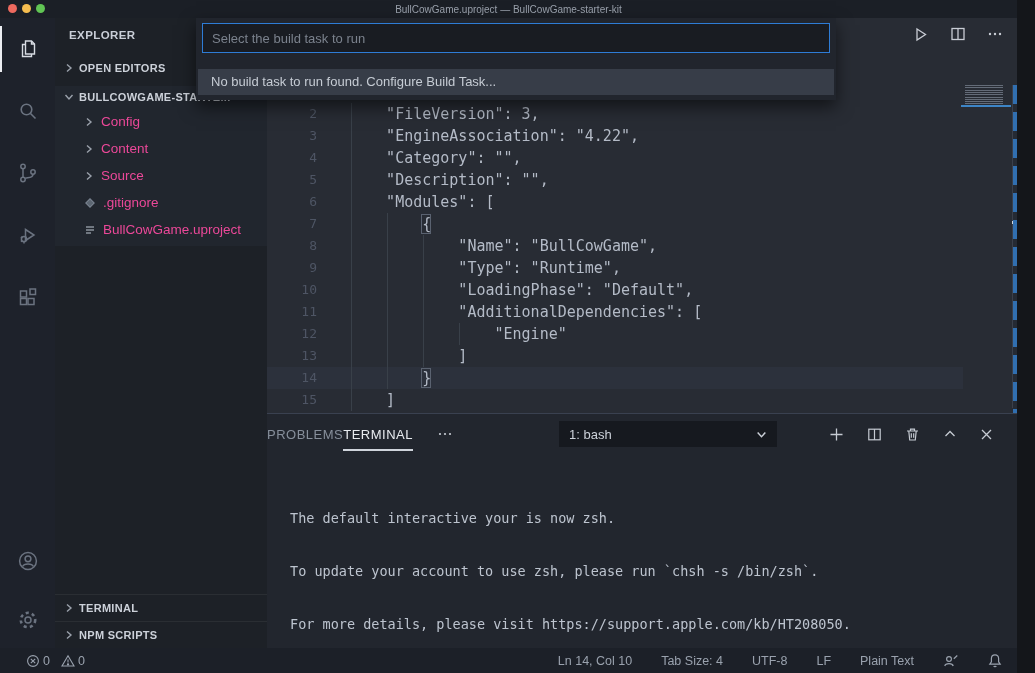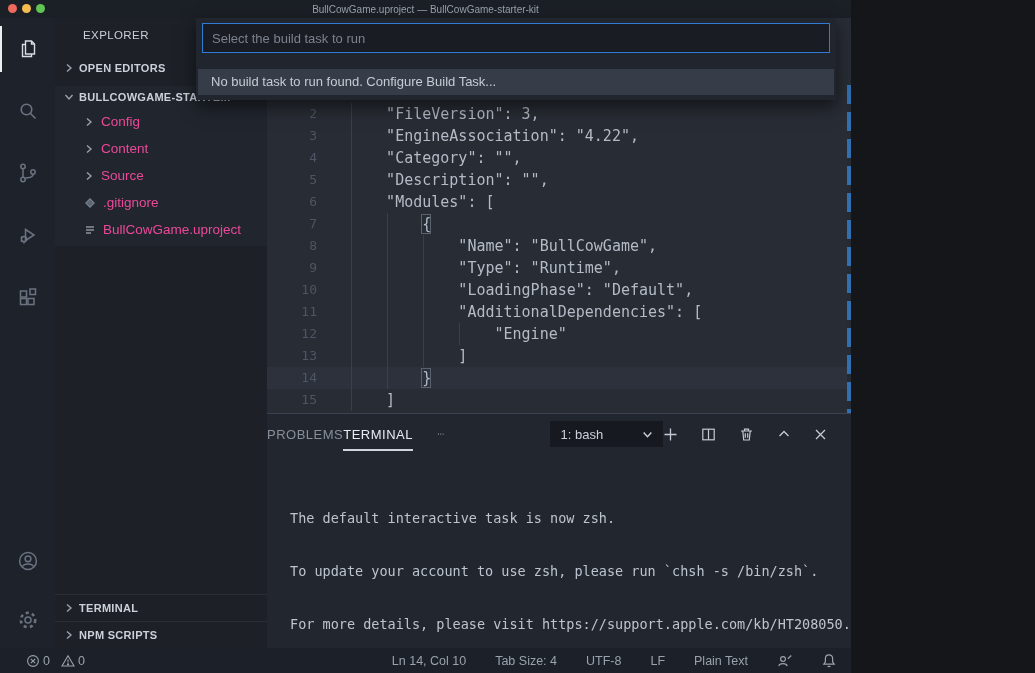--- a/index.html
+++ b/index.html
@@ -1,36 +1,36 @@
 <!DOCTYPE html>
 <html><head>
 <meta charset="utf-8">
 <style>
   * { margin:0; padding:0; box-sizing:border-box; }
   body { background:#14161a; font-family:"Liberation Sans",sans-serif; }
-  .app { position:relative; width:851px; height:673px; background:#282c34; overflow:hidden; }
+  .app { position:relative; width:1017px; height:673px; background:#282c34; overflow:hidden; }
 
   
   .titlebar { position:absolute; left:0; top:0; right:0; height:18px; background:#1b1f26;
     display:flex; align-items:center; justify-content:center; font-size:10px; color:#9aa1ac; }
   .lights { position:absolute; left:8px; top:4px; display:flex; gap:5px; }
   .light { width:9px; height:9px; border-radius:50%; }
 
   
   .activitybar { position:absolute; left:0; top:18px; width:55px; bottom:25px; background:#1e222b;
     display:flex; flex-direction:column; align-items:center; }
   .act { width:55px; height:62px; display:flex; align-items:center; justify-content:center; color:#6b7380; position:relative; }
   .act.active { color:#d8dce3; }
   .act.active::before { content:""; position:absolute; left:0; top:8px; bottom:8px; width:2px; background:#eceef2; }
   .act svg { width:24px; height:24px; }
   .act-spacer { flex:1; }
 
   
   .sidebar { position:absolute; left:55px; top:18px; width:212px; bottom:25px; background:#1d2127; color:#a9b1bd; }
-  .sb-title { margin:11px 0 0 28px; font-size:11.5px; color:#c9ced7; letter-spacing:.4px; }
+  .sb-title { margin:11px 0 0 14px; font-size:11.5px; color:#c9ced7; letter-spacing:.4px;font-weight:bold; }
   .sec-head { display:flex; align-items:center; gap:5px; height:22px; padding-left:9px;
     font-size:11px; font-weight:bold; color:#ccd1d9; letter-spacing:.3px; }
   .sec-head svg, .titem svg { flex:0 0 auto; }
   .open-editors { margin-top:16px; }
   .tree-section { margin-top:7px; background:#21262e; padding-bottom:3px; }
   .titem { display:flex; align-items:center; gap:7px; height:27px; padding-left:29px; font-size:13.5px; color:#ec4899; }
   .sb-bottom { position:absolute; left:0; right:0; bottom:0; }
   .sb-bottom .sec-head { height:27px; border-top:1px solid rgba(255,255,255,.06); }
 
   
@@ -339,21 +339,21 @@
             </svg>
           <svg width="14" height="14" viewBox="0 0 14 14" fill="none" stroke="currentColor" stroke-width="1.3">
               <path d="M2.5 9 L7 4.5 L11.5 9"></path>
             </svg>
           <svg width="13" height="13" viewBox="0 0 13 13" fill="none" stroke="currentColor" stroke-width="1.3">
               <path d="M2 2 L11 11 M11 2 L2 11"></path>
             </svg>
         </div>
       </div>
       <div class="term">
-        <div>The default interactive task is now zsh.</div>
+        <div>The default interactive your is now zsh.</div>
         <div>To update your account to use zsh, please run `chsh -s /bin/zsh`.</div>
         <div>For more details, please visit https://support.apple.com/kb/HT208050.</div>
         <div><span>Coder-To-Be:BullCowGame-starter-kit vickychen$ </span><span class="cursor"></span></div>
       </div>
     </div>
   </div>
 
   <div class="statusbar">
     <div class="st-left">
       <svg width="14" height="14" viewBox="0 0 14 14" fill="none" stroke="currentColor" stroke-width="1.1">

